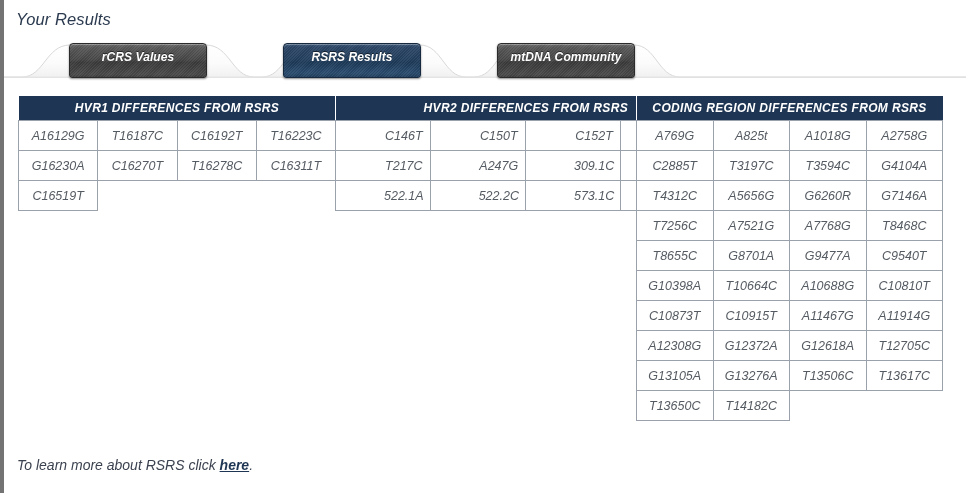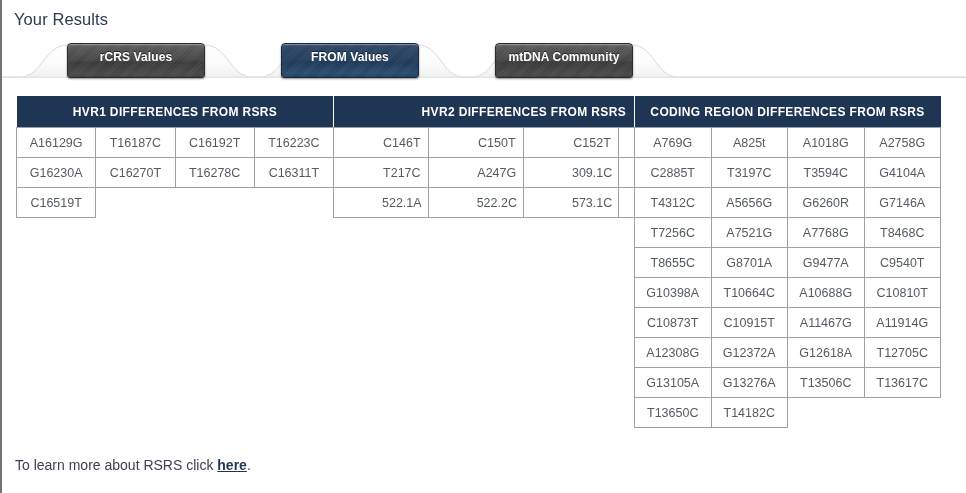--- a/index.html
+++ b/index.html
@@ -13,21 +13,22 @@
     font-family: "Liberation Sans", sans-serif;
     color: #333333;
     overflow: hidden;
     position: relative;
   }
   .page {
     position: relative;
     width: 966px;
     height: 493px;
     box-sizing: border-box;
-    border-left: 2px solid #737373;
+    border-left: 4px solid #737373;
+    font-style: italic;
   }
 
   
   .page-title {
     position: absolute;
     left: 12px;
     top: 10px;
     font-size: 16.5px;
     color: #2b3a4f;
     font-weight: 400;
@@ -116,21 +117,21 @@
   .tbl-hvr2 { left: 331px; width: 313px; }
   .tbl-cr   { left: 632px; width: 307px; }
 
   .tbl .thead-cell {
     background: #1e3553;
     color: #ffffff;
     font-size: 12px;
     font-weight: bold;
     letter-spacing: .35px;
     text-align: center;
-    height: 31px;
+    height: 24px;
     padding: 0 4px;
     border: none;
     white-space: nowrap;
   }
   .tbl td.cell {
     border: 1px solid #9aa1ab;
     height: 29px;
     font-size: 12.5px;
     color: #555b62;
     text-align: center;
@@ -197,21 +198,21 @@
                L 966,39
                L 966,40 L 0,40 Z" fill="url(#bridgeFill)" stroke="#d9d9d9" stroke-width="1"></path>
       <path d="M 0,39 L 966,39" stroke="#e4e4e4" stroke-width="1" fill="none"></path>
     </svg>
 
     <div class="tab inactive tab-rcrs">
       <span class="glyph">rCRS Values</span>
     </div>
 
     <div class="tab active tab-rsrs">
-      <span class="glyph">FROM Values</span>
+      <span class="glyph">RSRS Results</span>
     </div>
 
     <div class="tab inactive tab-community">
       <span class="glyph">mtDNA Community</span>
     </div>
   </div>
 
   <div class="tables">
 
     <table class="tbl tbl-hvr1">

